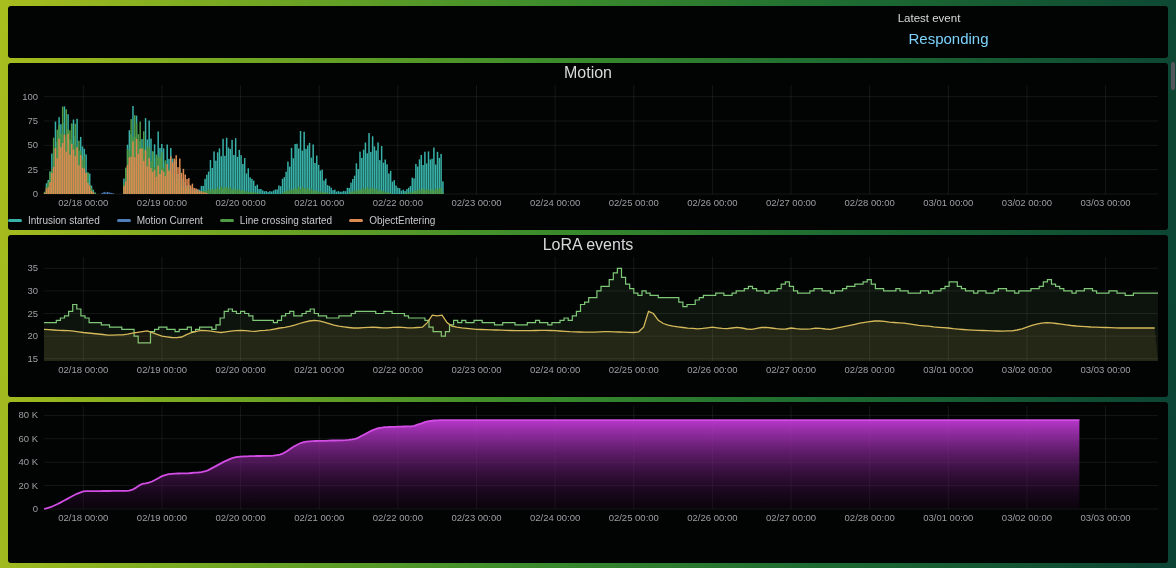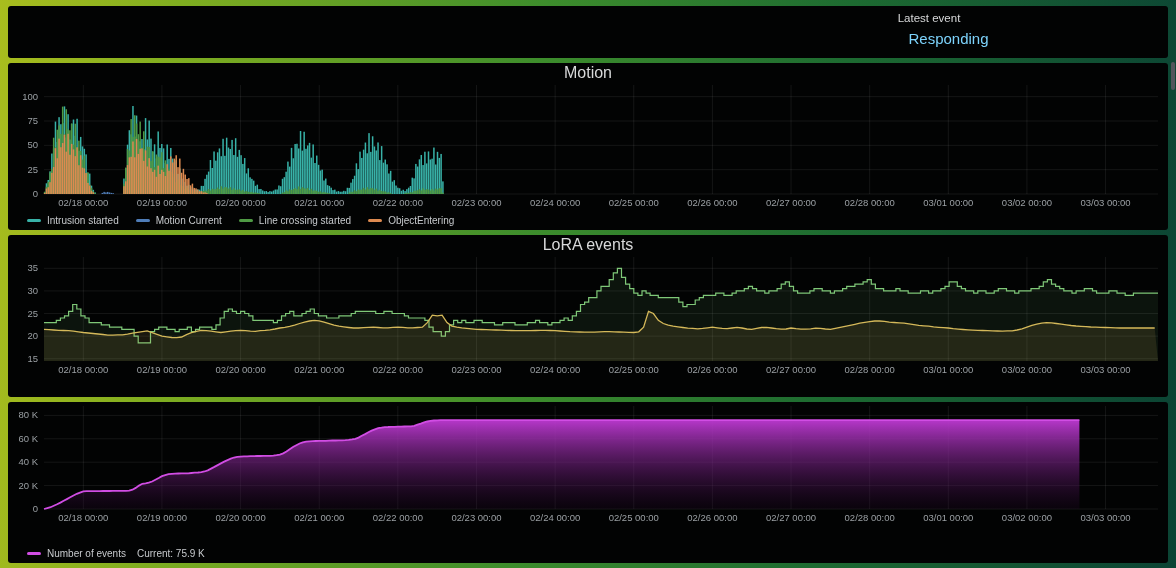--- a/index.html
+++ b/index.html
@@ -6,21 +6,21 @@
   body{
     width:1176px;height:568px;overflow:hidden;position:relative;
     font-family:"Liberation Sans",sans-serif;
     background:linear-gradient(94deg,#a9bd1e 0%,#7fad20 15%,#3d8d2c 45%,#1d6b31 70%,#0b4334 100%);
   }
   .stack{position:absolute;left:8px;top:6px;right:8px;bottom:5px;display:flex;flex-direction:column;gap:5px;}
   .panel{background:#020303;border-radius:3px;display:flex;flex-direction:column;position:relative;}
   .p-title{height:18px;line-height:19px;text-align:center;color:#d8d9da;font-size:16px;font-weight:500;flex:none;}
   .chart{flex:1 1 auto;min-height:0;position:relative;}
   .chart svg{position:absolute;left:0;top:0;}
-  .legend{height:20px;flex:none;display:flex;align-items:center;gap:17px;padding-left:19px;font-size:10px;color:#c7cacd;}
+  .legend{height:20px;flex:none;display:flex;align-items:center;gap:17px;font-size:10px;color:#c7cacd;}
   .l-item{display:flex;align-items:center;gap:6px;cursor:pointer;}
   .l-dash{width:14px;height:3px;border-radius:1.5px;flex:none;}
   .l-extra{margin-left:-6px;color:#c7cacd;}
   .panel-stat{height:52px;flex:none;}
   .panel-motion{height:167px;flex:none;}
   .panel-lora{height:162px;flex:none;}
   .panel-events{flex:1 1 auto;}
   .stat-wrap{position:absolute;right:0;top:0;width:478px;height:100%;display:flex;flex-direction:column;align-items:center;padding-top:6px;box-sizing:border-box;}
   .stat-title{font-size:11.5px;font-weight:500;color:#d8d9da;}
   .stat-value{font-size:15px;font-weight:500;margin-top:6px;}
@@ -684,24 +684,17 @@
             <polyline points="36.0,107.0 39.3,106.1 42.6,105.2 45.8,103.8 49.1,102.3 52.4,100.6 55.7,98.8 58.9,97.1 62.2,95.3 65.5,93.5 68.8,91.8 72.0,90.6 75.3,89.4 78.6,89.1 81.9,89.1 85.1,89.1 88.4,89.1 91.7,89.1 95.0,89.0 98.3,89.0 101.5,89.0 104.8,88.9 108.1,88.9 111.4,88.9 114.6,88.9 117.9,88.8 121.2,88.7 124.5,87.7 127.7,85.9 131.0,83.6 134.3,81.8 137.6,81.3 140.8,80.7 144.1,79.5 147.4,77.7 150.7,76.0 154.0,74.2 157.2,73.1 160.5,72.1 163.8,71.9 167.1,71.7 170.3,71.5 173.6,71.4 176.9,71.4 180.2,71.3 183.4,71.0 186.7,70.7 190.0,70.5 193.3,70.1 196.5,69.5 199.8,68.4 203.1,66.6 206.4,64.9 209.7,63.1 212.9,61.4 216.2,59.6 219.5,58.1 222.8,56.7 226.0,55.5 229.3,54.9 232.6,54.6 235.9,54.4 239.1,54.3 242.4,54.2 245.7,54.1 249.0,54.0 252.2,54.0 255.5,53.9 258.8,53.9 262.1,53.8 265.4,53.7 268.6,53.2 271.9,52.6 275.2,51.4 278.5,49.6 281.7,47.3 285.0,45.0 288.3,43.2 291.6,41.5 294.8,40.3 298.1,39.7 301.4,39.3 304.7,39.1 307.9,39.0 311.2,38.9 314.5,38.8 317.8,38.8 321.1,38.6 324.3,38.5 327.6,38.5 330.9,38.4 334.2,38.3 337.4,38.2 340.7,37.9 344.0,37.4 347.3,36.8 350.5,35.6 353.8,33.8 357.1,32.1 360.4,30.3 363.6,28.6 366.9,27.4 370.2,26.2 373.5,25.7 376.8,25.1 380.0,25.0 383.3,24.8 386.6,24.8 389.9,24.7 393.1,24.6 396.4,24.5 399.7,24.4 403.0,24.4 406.2,23.9 409.5,22.7 412.8,21.6 416.1,20.4 419.3,19.5 422.6,18.9 425.9,18.5 429.2,18.3 432.5,18.2 435.7,18.2 439.0,18.2 442.3,18.2 445.6,18.2 448.8,18.2 452.1,18.2 455.4,18.2 458.7,18.2 461.9,18.2 465.2,18.2 468.5,18.2 471.8,18.2 475.0,18.2 478.3,18.2 481.6,18.2 484.9,18.2 488.2,18.2 491.4,18.2 494.7,18.2 498.0,18.2 501.3,18.2 504.5,18.2 507.8,18.2 511.1,18.2 514.4,18.2 517.6,18.2 520.9,18.2 524.2,18.2 527.5,18.2 530.7,18.2 534.0,18.2 537.3,18.2 540.6,18.2 543.9,18.2 547.1,18.2 550.4,18.2 553.7,18.2 557.0,18.2 560.2,18.2 563.5,18.2 566.8,18.2 570.1,18.2 573.3,18.2 576.6,18.2 579.9,18.2 583.2,18.2 586.4,18.2 589.7,18.2 593.0,18.2 596.3,18.2 599.6,18.2 602.8,18.2 606.1,18.2 609.4,18.2 612.7,18.2 615.9,18.2 619.2,18.2 622.5,18.2 625.8,18.2 629.0,18.2 632.3,18.2 635.6,18.2 638.9,18.2 642.1,18.2 645.4,18.2 648.7,18.2 652.0,18.2 655.3,18.2 658.5,18.2 661.8,18.2 665.1,18.2 668.4,18.2 671.6,18.2 674.9,18.2 678.2,18.2 681.5,18.2 684.7,18.2 688.0,18.2 691.3,18.2 694.6,18.2 697.8,18.2 701.1,18.2 704.4,18.2 707.7,18.2 711.0,18.2 714.2,18.2 717.5,18.2 720.8,18.2 724.1,18.2 727.3,18.2 730.6,18.2 733.9,18.2 737.2,18.2 740.4,18.2 743.7,18.2 747.0,18.2 750.3,18.2 753.5,18.2 756.8,18.2 760.1,18.2 763.4,18.2 766.7,18.2 769.9,18.2 773.2,18.2 776.5,18.2 779.8,18.2 783.0,18.2 786.3,18.2 789.6,18.2 792.9,18.2 796.1,18.2 799.4,18.2 802.7,18.2 806.0,18.2 809.2,18.2 812.5,18.2 815.8,18.2 819.1,18.2 822.4,18.2 825.6,18.2 828.9,18.2 832.2,18.2 835.5,18.2 838.7,18.2 842.0,18.2 845.3,18.2 848.6,18.2 851.8,18.2 855.1,18.2 858.4,18.2 861.7,18.2 864.9,18.2 868.2,18.2 871.5,18.2 874.8,18.2 878.1,18.2 881.3,18.2 884.6,18.2 887.9,18.2 891.2,18.2 894.4,18.2 897.7,18.2 901.0,18.2 904.3,18.2 907.5,18.2 910.8,18.2 914.1,18.2 917.4,18.2 920.6,18.2 923.9,18.2 927.2,18.2 930.5,18.2 933.8,18.2 937.0,18.2 940.3,18.2 943.6,18.2 946.9,18.2 950.1,18.2 953.4,18.2 956.7,18.2 960.0,18.2 963.2,18.2 966.5,18.2 969.8,18.2 973.1,18.2 976.3,18.2 979.6,18.2 982.9,18.2 986.2,18.2 989.5,18.2 992.7,18.2 996.0,18.2 999.3,18.2 1002.6,18.2 1005.8,18.2 1009.1,18.2 1012.4,18.2 1015.7,18.2 1018.9,18.2 1022.2,18.2 1025.5,18.2 1028.8,18.2 1032.0,18.2 1035.3,18.2 1038.6,18.2 1041.9,18.2 1045.2,18.2 1048.4,18.2 1051.7,18.2 1055.0,18.2 1058.3,18.2 1061.5,18.2 1064.8,18.2 1068.1,18.2 1071.4,18.2" fill="none" stroke="#d14de4" stroke-width="1.8"></polyline>
           </g>
           <defs>
             <linearGradient id="grad-events-0" x1="0" y1="0" x2="0" y2="1">
               <stop offset="0%" stop-color="#bf3ad4" stop-opacity="0.95"></stop>
               <stop offset="100%" stop-color="#230528" stop-opacity="0.25"></stop>
             </linearGradient>
           </defs>
         </svg>
       </div>
-    <div class="legend" id="legend-events">
-        <span class="l-item">
-          <span class="l-dash" style="background: rgb(209, 77, 228);"></span>
-          <span>Number of events</span>
-        </span>
-        <span class="l-extra">Current: 75.9 K</span>
-      </div>
   </div>
 
 </div>
 
 <div class="scrollbar-thumb"></div>
 
 </body></html>

